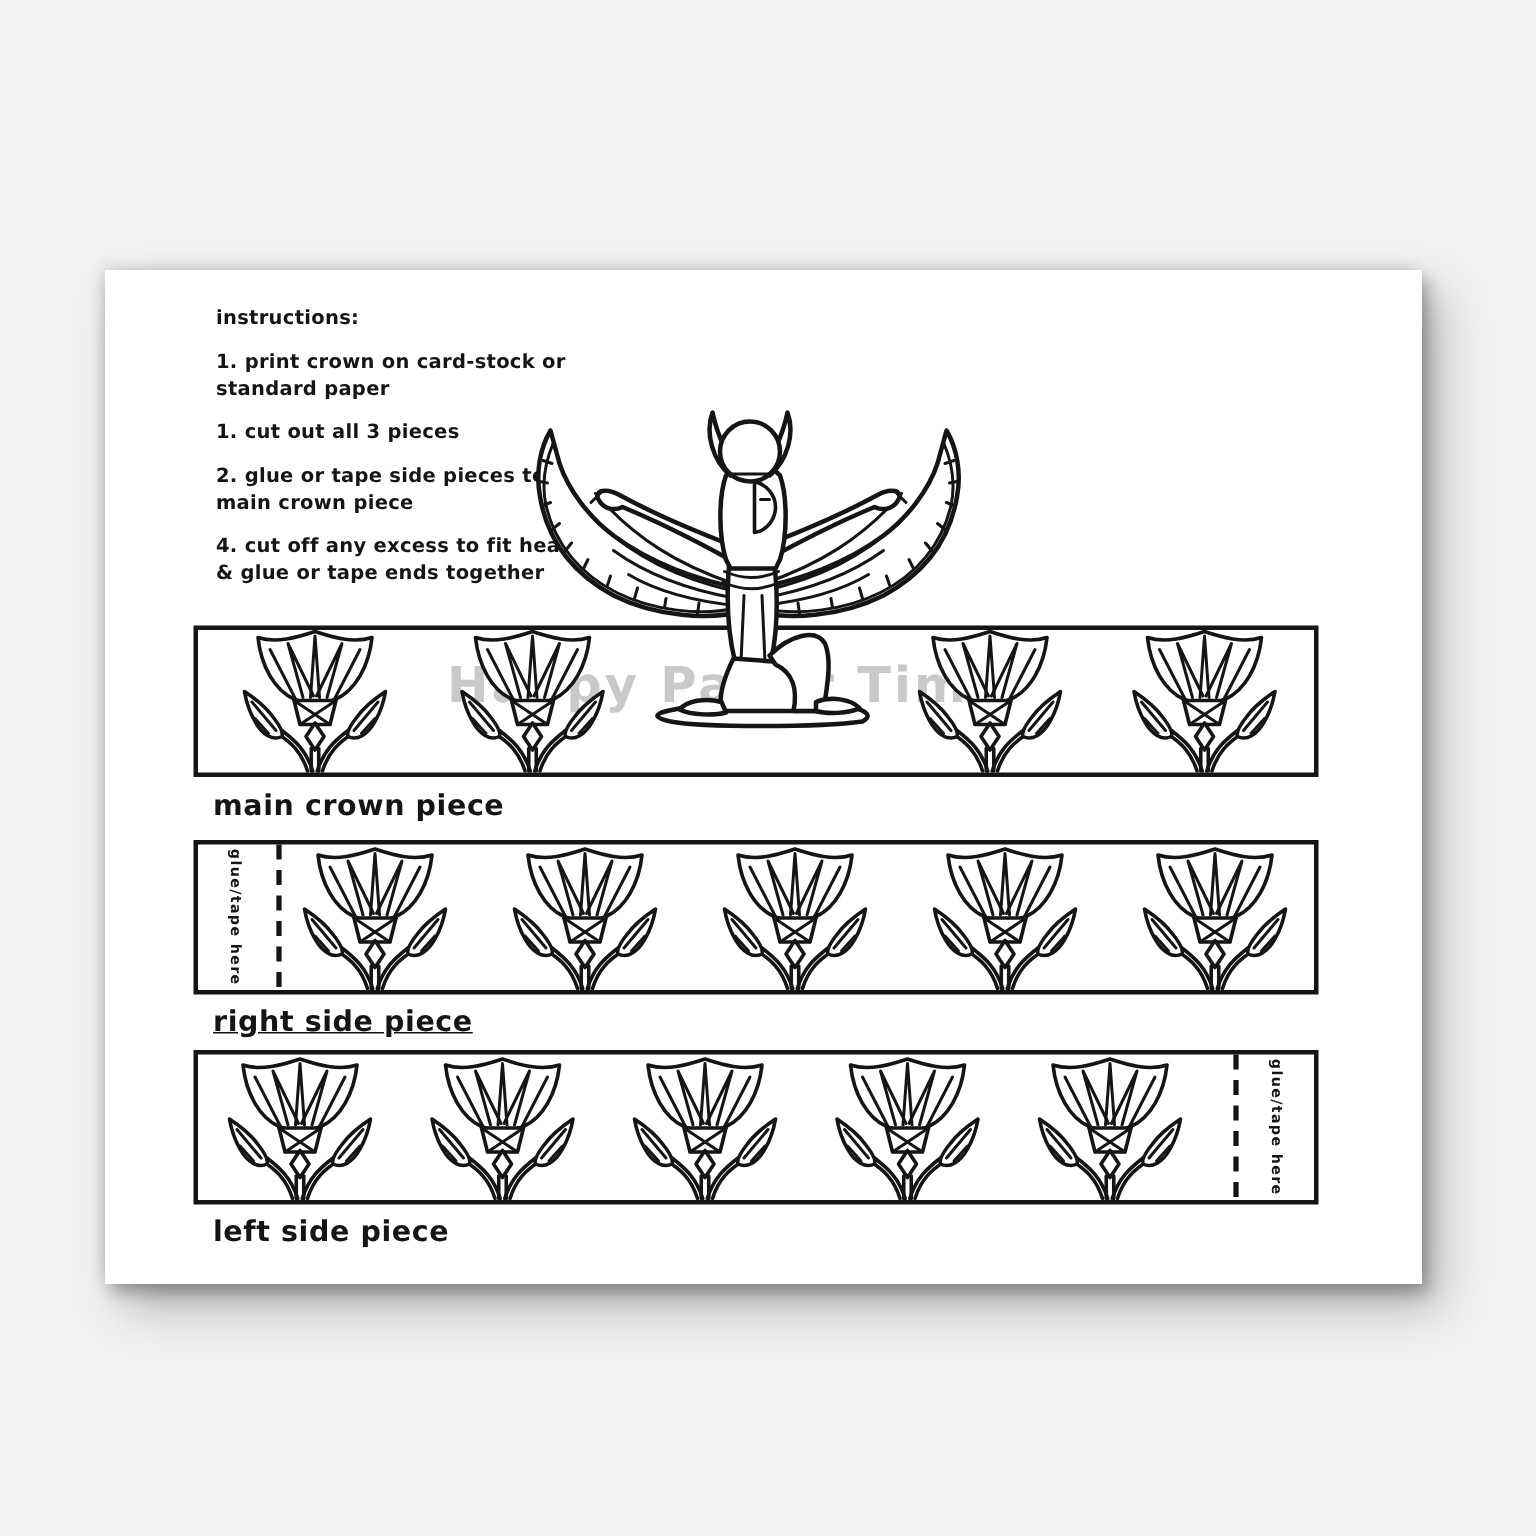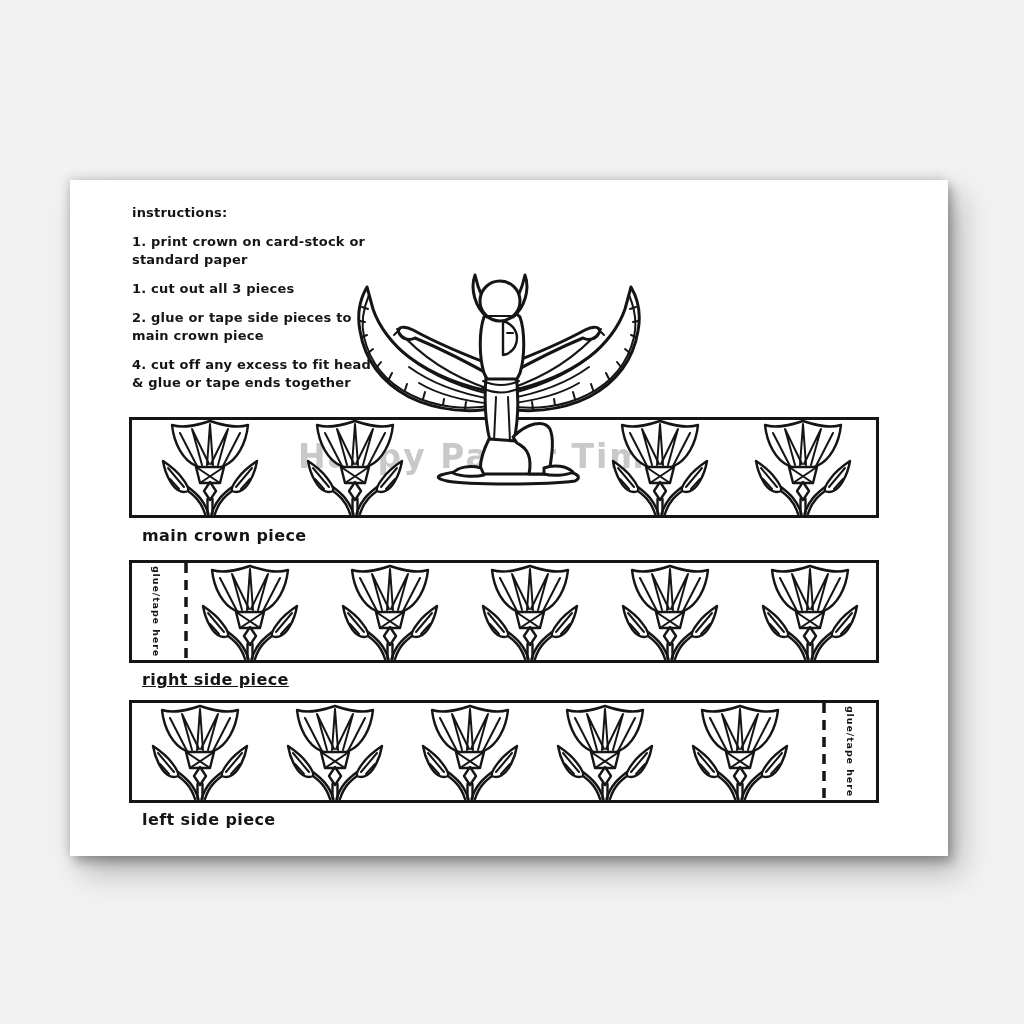--- a/index.html
+++ b/index.html
@@ -12,42 +12,42 @@
     position:absolute;left:70px;top:180px;width:878px;height:676px;
     background:#ffffff;
     box-shadow:4px 6px 10px rgba(0,0,0,.28),12px 16px 30px rgba(0,0,0,.26),-3px -3px 9px rgba(0,0,0,.10);
   }
   
   .instructions{
     position:absolute;left:58px;top:24px;width:256px;
     font-size:13px;font-weight:700;line-height:18px;color:#151515;
     letter-spacing:.2px;
   }
-  .instructions p{margin:0 0 11px 4px;}
+  .instructions p{margin:0 0 11px 16px;}
   
   .watermark{
     position:absolute;left:228px;top:257px;z-index:2;
     font-size:33px;font-weight:700;letter-spacing:2px;color:#c9c9c9;
     white-space:nowrap;
   }
   
   .strip{
     position:absolute;left:59px;width:744px;background:#fff;
     border:3px solid #151515;z-index:1;
   }
   #strip-main{top:237px;height:95px;}
   #strip-right{top:380px;height:97px;}
   #strip-left{top:520px;height:97px;}
   .strip-art{position:absolute;left:62px;width:744px;z-index:3;overflow:visible;}
   #art-main{top:240px;height:95px;}
   #art-right{top:383px;height:97px;}
   #art-left{top:523px;height:97px;}
   .strip-label{
     position:absolute;left:72px;z-index:1;
-    font-size:16px;font-weight:700;color:#151515;letter-spacing:.4px;
+    font-size:19px;font-weight:700;color:#151515;letter-spacing:.4px;
   }
   #label-main{top:346px;}
   #label-right{top:490px;text-decoration:underline;}
   #label-left{top:630px;}
   
   .glue-note{
     position:absolute;z-index:3;display:flex;align-items:center;justify-content:center;
     width:22px;
   }
   #glue-right{left:76px;top:381px;height:101px;}

